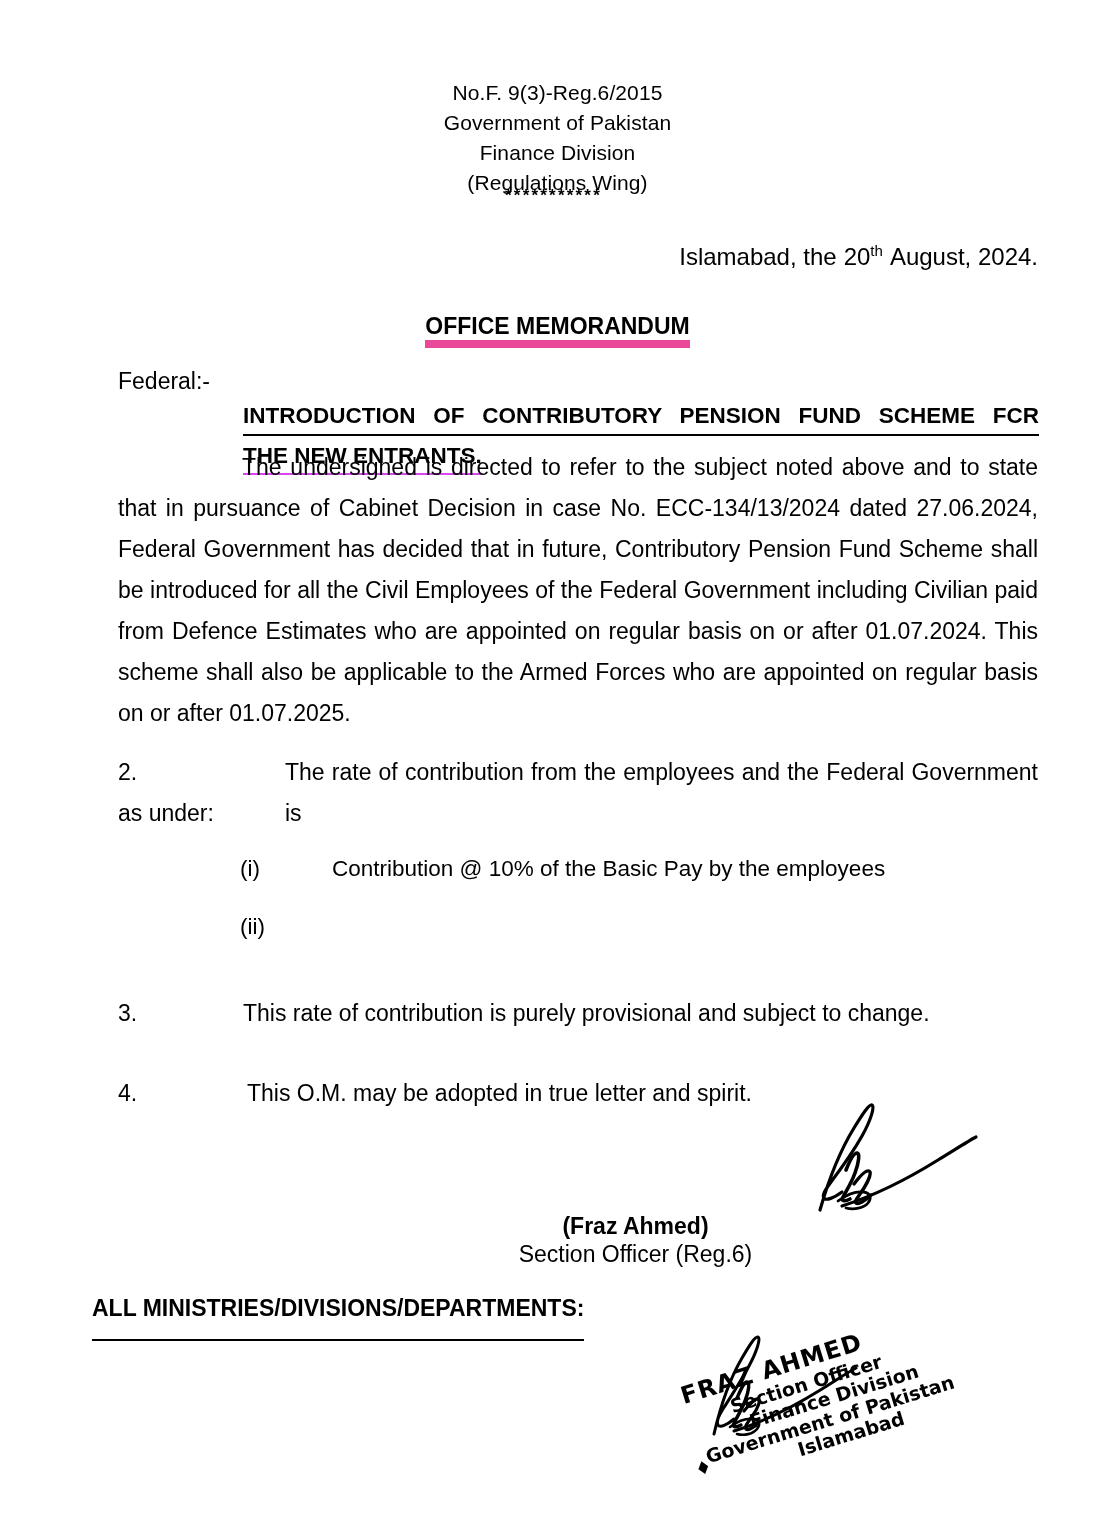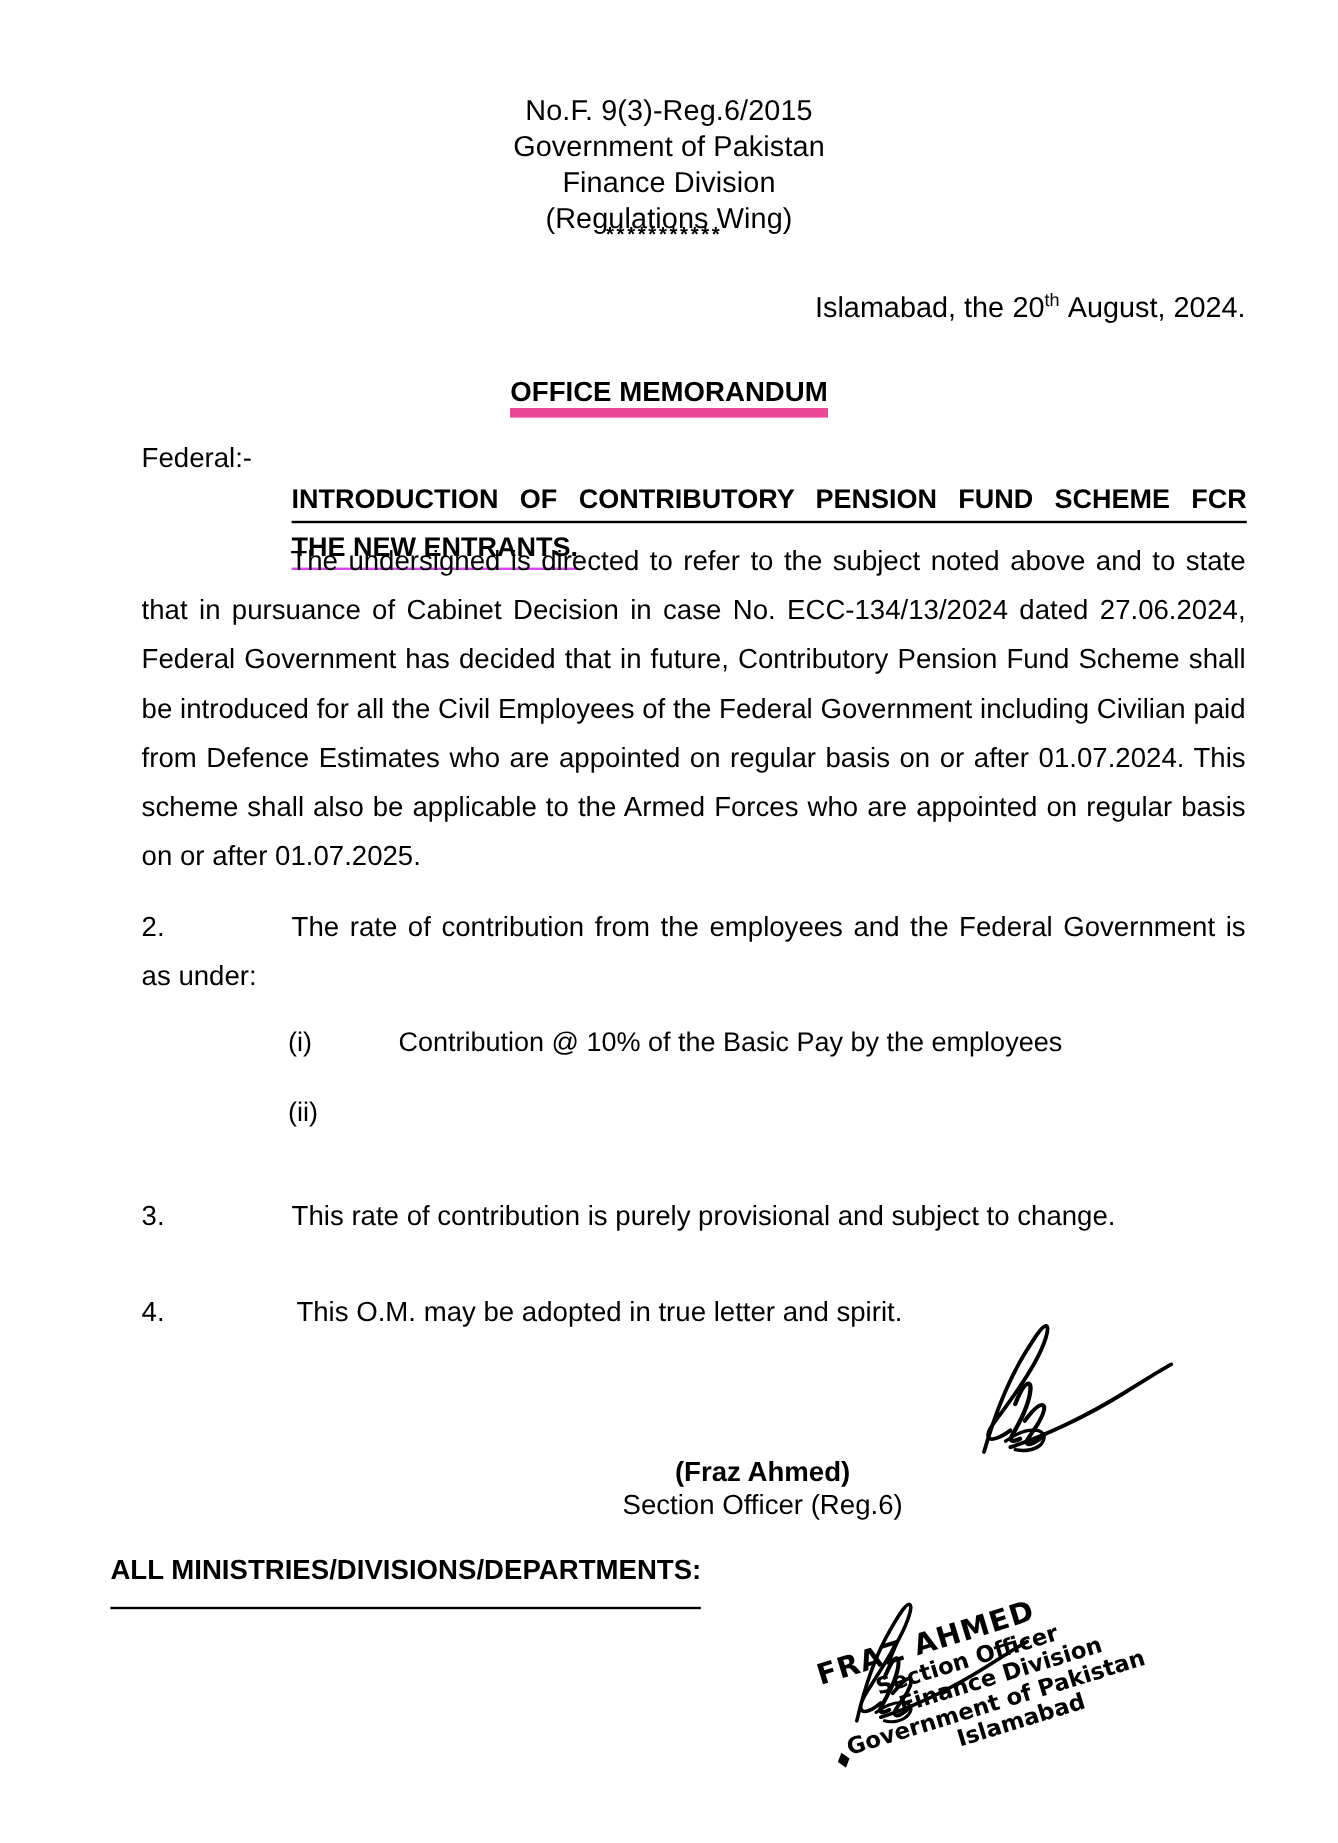--- a/index.html
+++ b/index.html
@@ -19,21 +19,21 @@
     overflow: hidden;
   }
 
   
   .letterhead {
     position: absolute;
     left: 0;
     top: 78px;
     width: 1115px;
     text-align: center;
-    font-size: 24px;
+    font-size: 21px;
     line-height: 30px;
     letter-spacing: 0.1px;
   }
   .letterhead div { white-space: nowrap; }
   .asterisks {
     position: absolute;
     left: 0;
     top: 186px;
     width: 1115px;
     text-align: center;
@@ -133,21 +133,21 @@
     top: 0;
     width: 40px;
   }
   .num-para .txt {
     display: block;
     text-align: justify;
   }
 
   .p2 { left: 118px; top: 752px; width: 920px; }
   .p2 .txt { margin-left: 125px; }
-  .p2 .txt .l1 { display: block; text-align: justify; text-align-last: justify; }
+  .p2 .txt .l1 { display: block; text-align: justify; text-align-last: justify; margin-left: 42px; }
   .p2 .wrap2 { position: absolute; left: 0; top: 41px; white-space: nowrap; }
 
   .p3 { left: 118px; top: 993px; width: 920px; }
   .p3 .txt { margin-left: 125px; white-space: nowrap; }
 
   .p4 { left: 118px; top: 1073px; width: 920px; }
   .p4 .txt { margin-left: 129px; white-space: nowrap; }
 
   
   .subitem {

